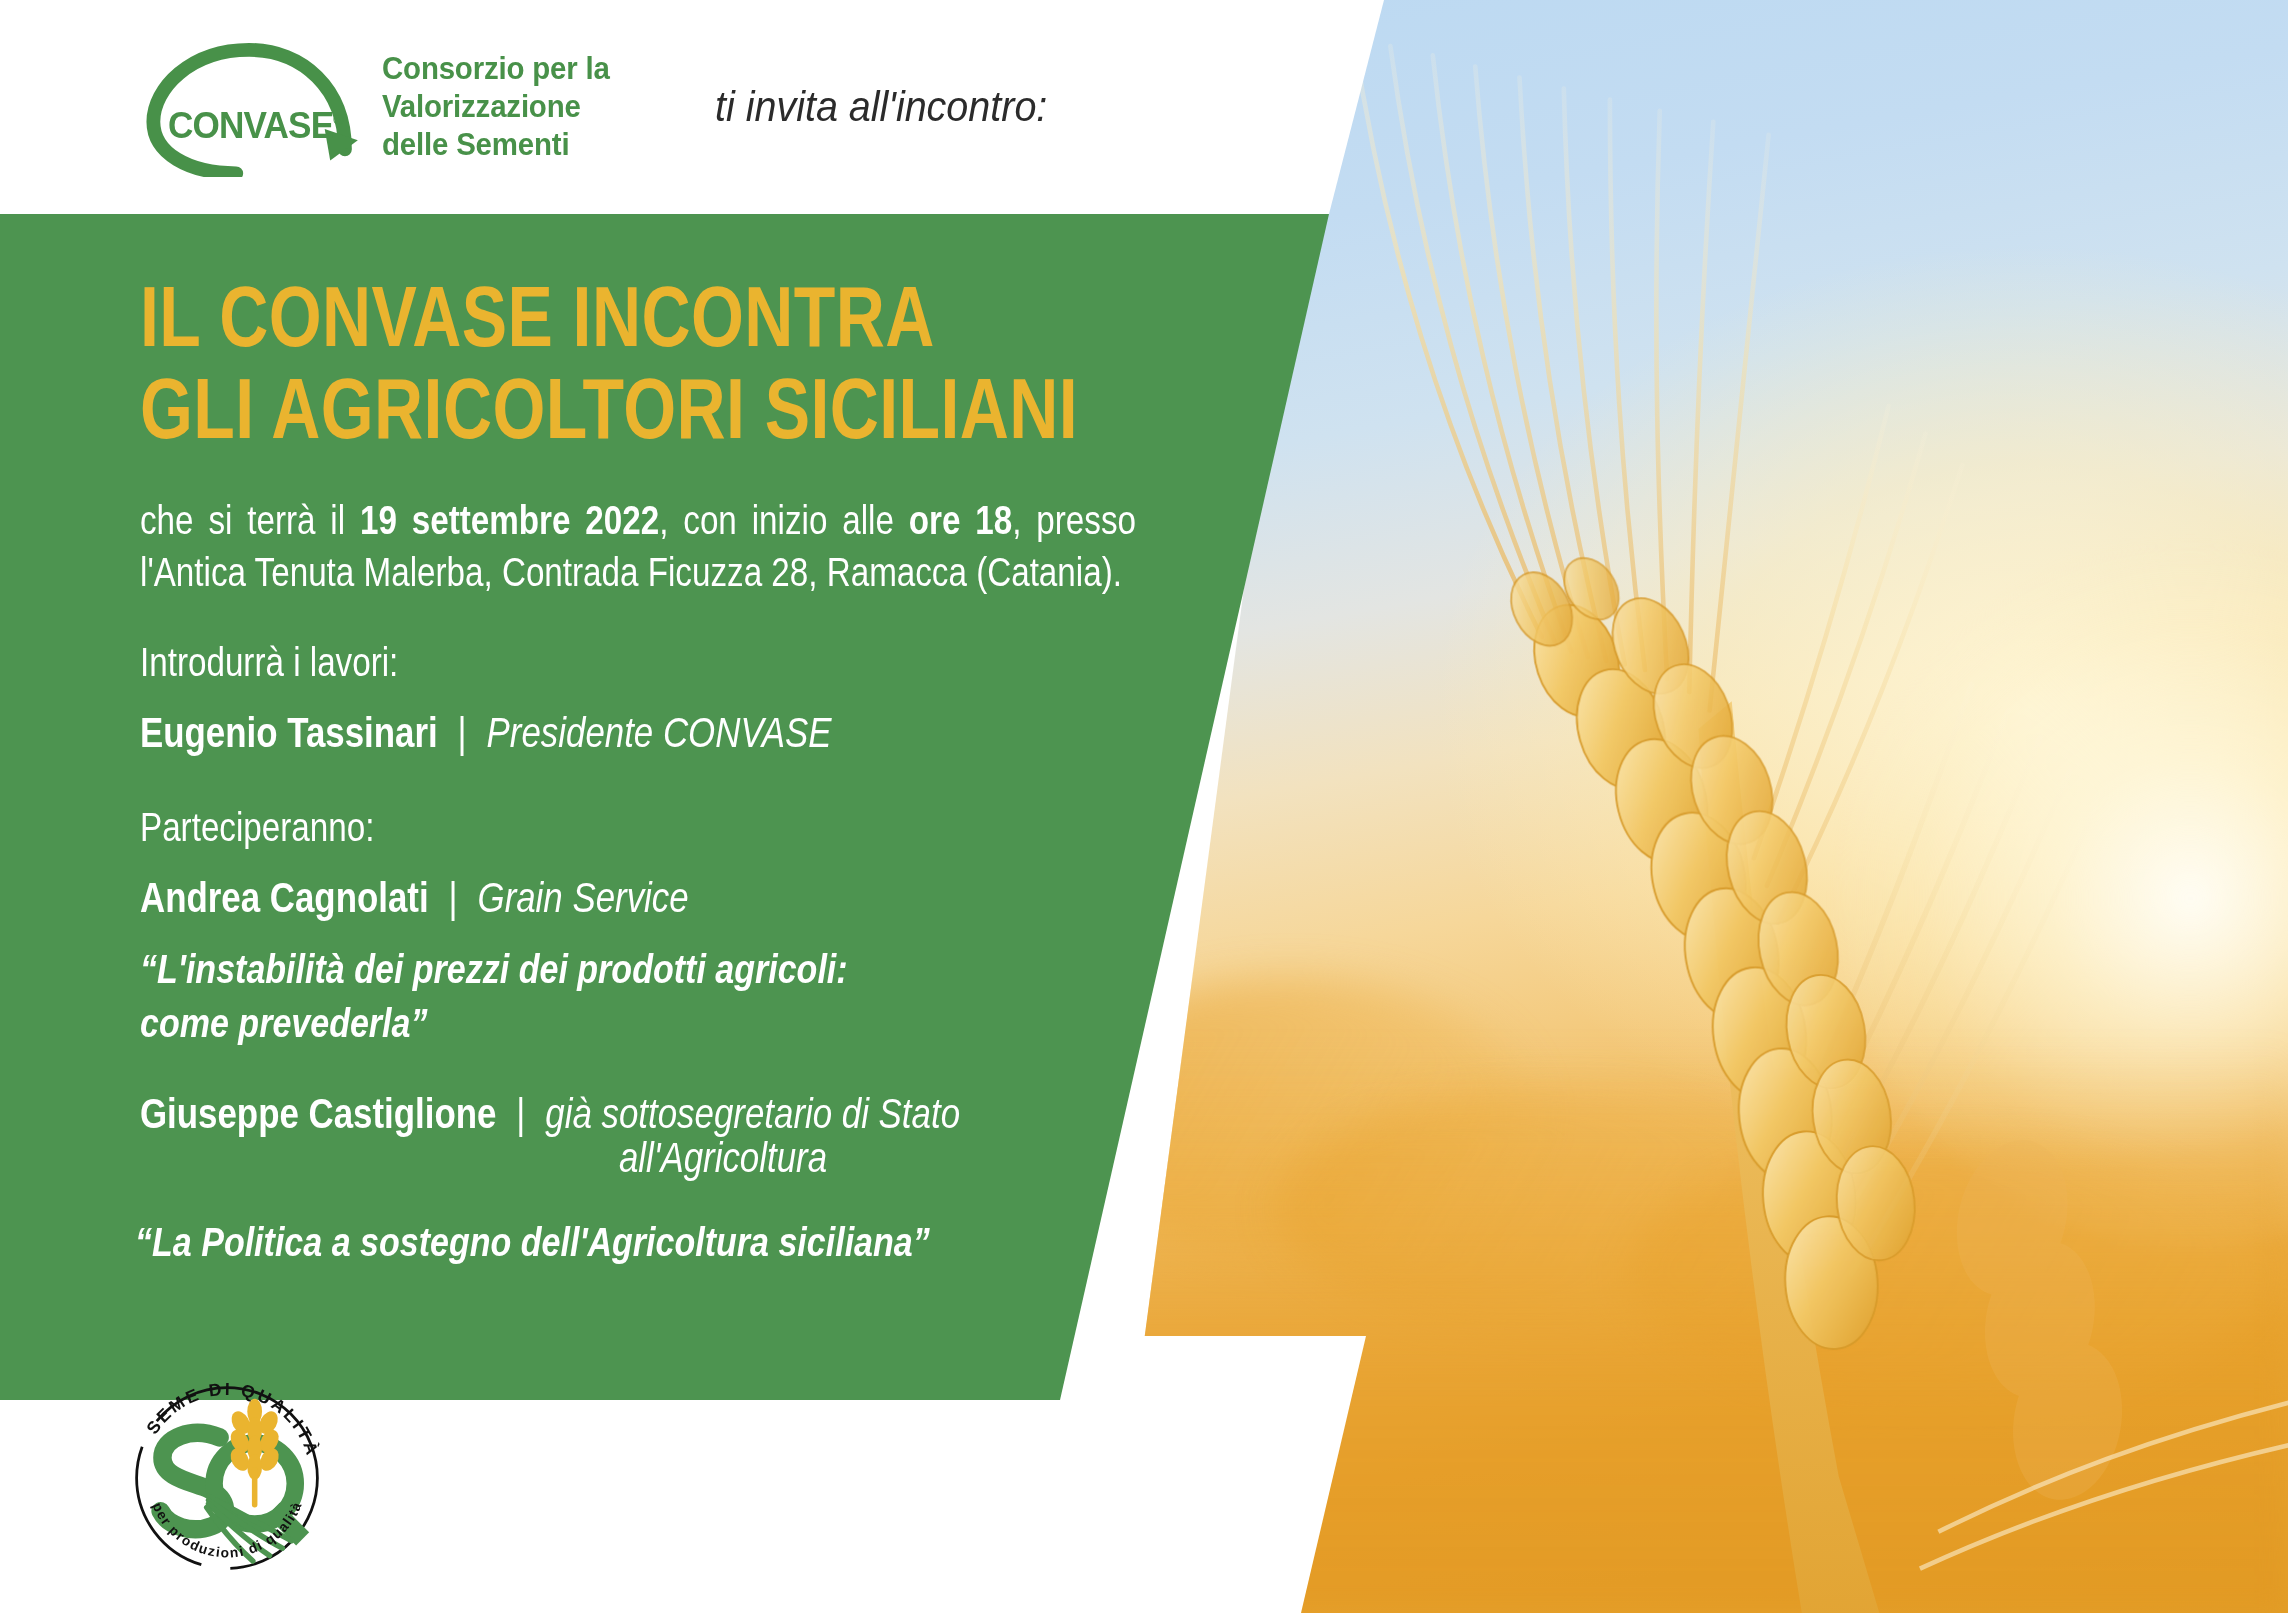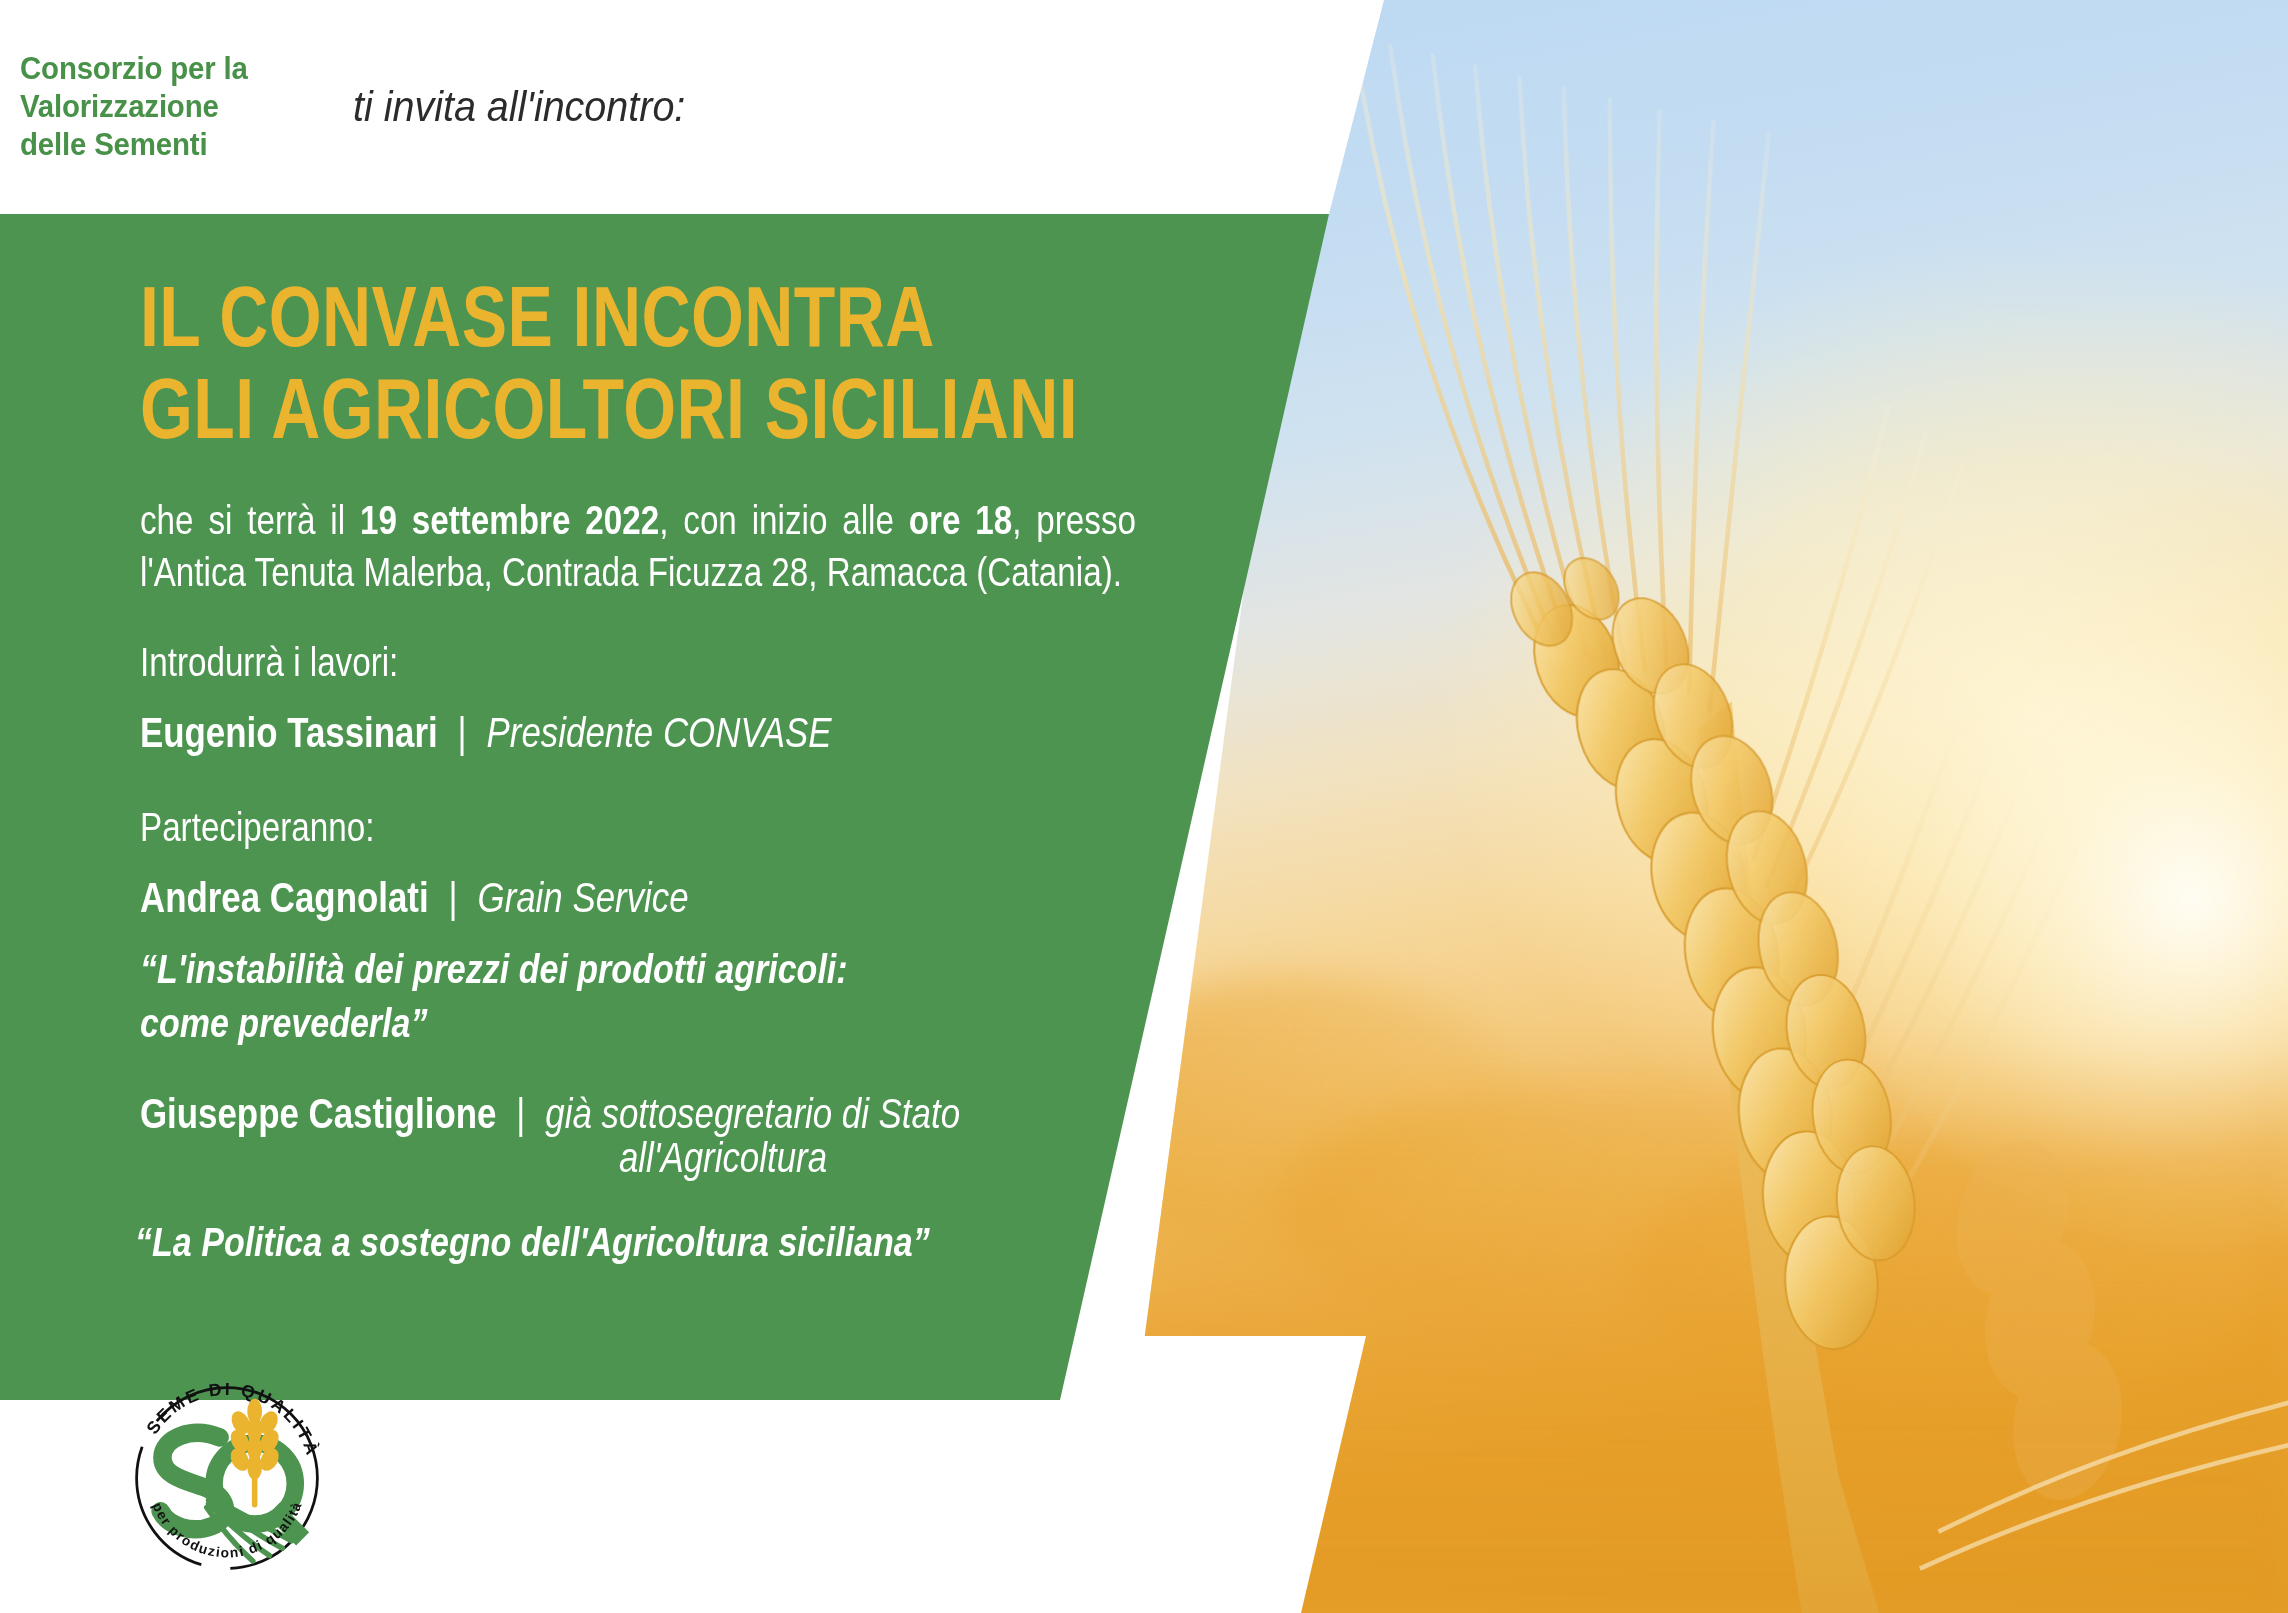--- a/index.html
+++ b/index.html
@@ -282,20 +282,33 @@
     </svg>
   </div>
 
   <div class="topwhite"></div>
   <div class="botwhite"></div>
 
   <div class="green"></div>
 
   <div class="header">
 
+    <div class="logo-convase">
+      <svg viewBox="0 0 240 152">
+
+        <path d="M214 126
+                 C 214 60, 168 18, 110 18
+                 C 46 18, 6 60, 6 96
+                 C 6 130, 44 152, 96 152" fill="none" stroke="#489149" stroke-width="15" stroke-linecap="round" transform="translate(8,-4)"></path>
+        <path d="M200 100 L 236 112 L 206 134 Z" fill="#489149"></path>
+      </svg>
+      <div style="position:absolute;left:28px;top:68px;font-family:'Liberation Sans',sans-serif;font-weight:bold;font-size:37px;color:#489149;letter-spacing:-0.9px;transform:scaleX(0.95);transform-origin:left top;">
+        <span>CONVASE</span><span style="font-size:14.8px;vertical-align:super;">®</span>
+      </div>
+    </div>
 
     <div class="logo-sub">Consorzio per la
 Valorizzazione
 delle Sementi</div>
 
     <div class="invite">ti invita all'incontro:</div>
   </div>
 
   <div class="content">
 

